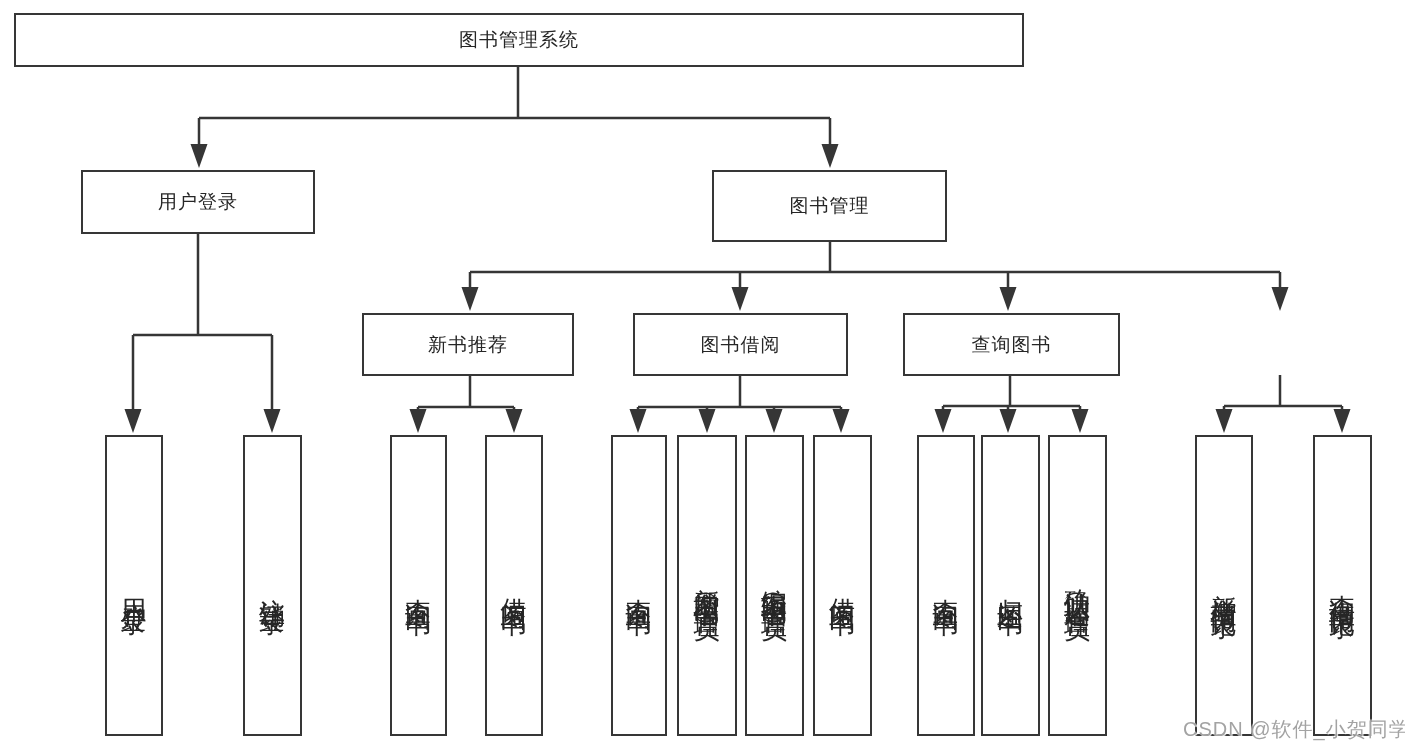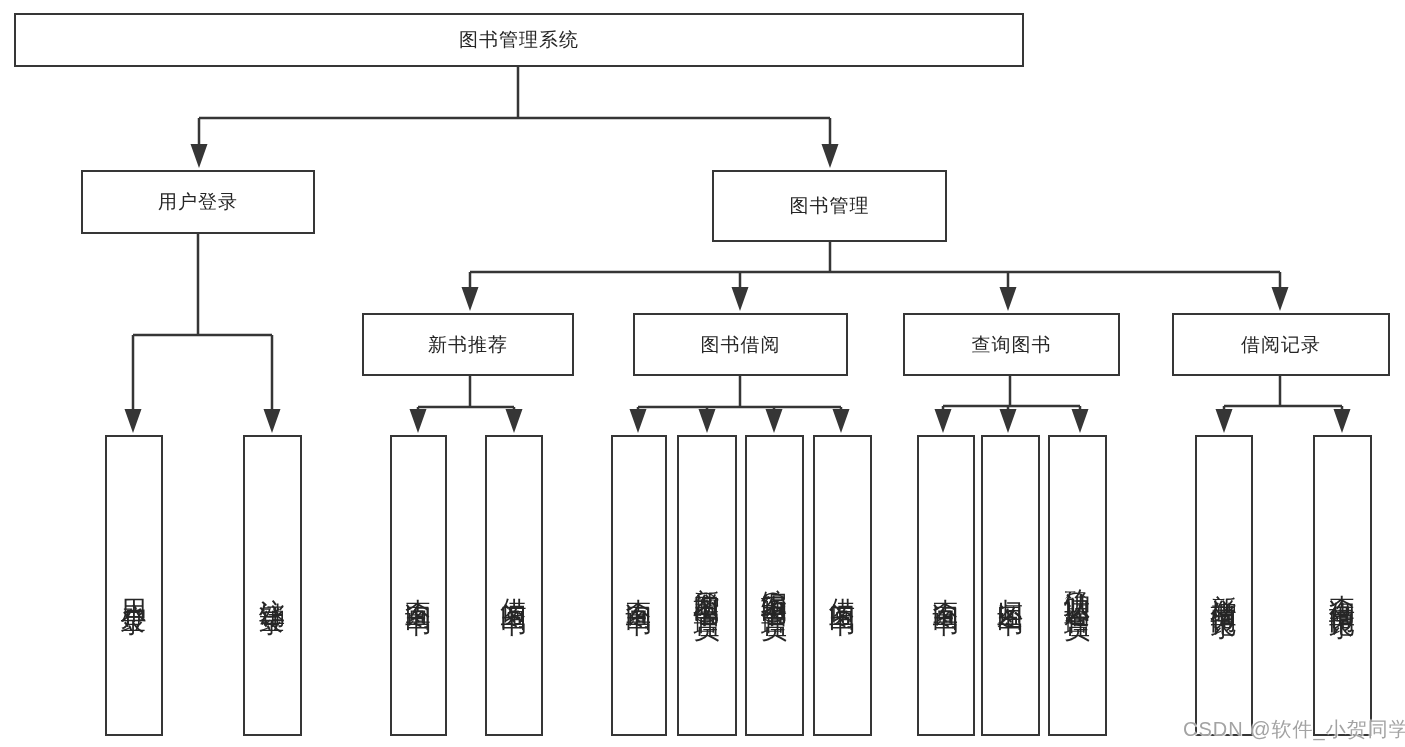--- a/index.html
+++ b/index.html
@@ -71,21 +71,20 @@
   </svg>
 
   <div class="box box-h" style="left:14px;top:13px;width:1010px;height:54px">图书管理系统</div>
 
   <div class="box box-h" style="left:81px;top:170px;width:234px;height:64px">用户登录</div>
   <div class="box box-h" style="left:712px;top:170px;width:235px;height:72px">图书管理</div>
 
   <div class="box box-h" style="left:362px;top:313px;width:212px;height:63px">新书推荐</div>
   <div class="box box-h" style="left:633px;top:313px;width:215px;height:63px">图书借阅</div>
   <div class="box box-h" style="left:903px;top:313px;width:217px;height:63px">查询图书</div>
-  <div class="box box-h" style="left:1172px;top:313px;width:218px;height:63px">借阅记录</div>
 
   <div class="box box-v" style="left:105px;top:435px;width:58px;height:301px">用户登录</div>
   <div class="box box-v" style="left:243px;top:435px;width:59px;height:301px">注销登录</div>
 
   <div class="box box-v" style="left:390px;top:435px;width:57px;height:301px">查询图书</div>
   <div class="box box-v" style="left:485px;top:435px;width:58px;height:301px">借阅图书</div>
 
   <div class="box box-v" style="left:611px;top:435px;width:56px;height:301px">查询图书</div>
   <div class="box box-v" style="left:677px;top:435px;width:60px;height:301px">新增图书（管理员）</div>
   <div class="box box-v" style="left:745px;top:435px;width:59px;height:301px">编辑图书（管理员）</div>

